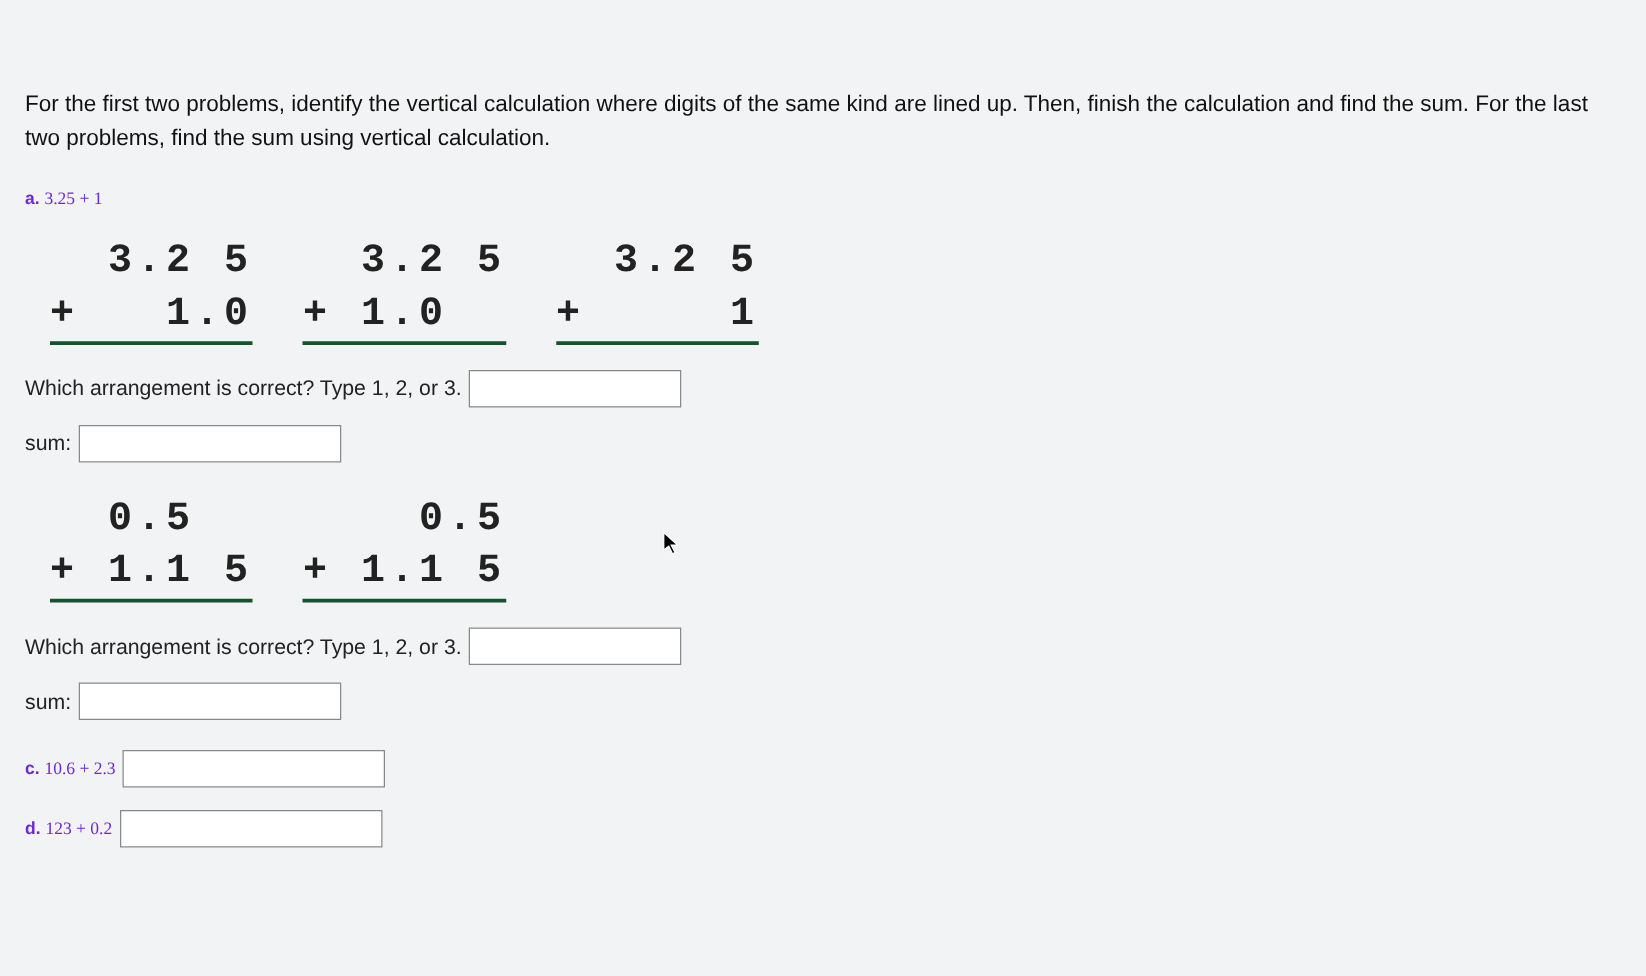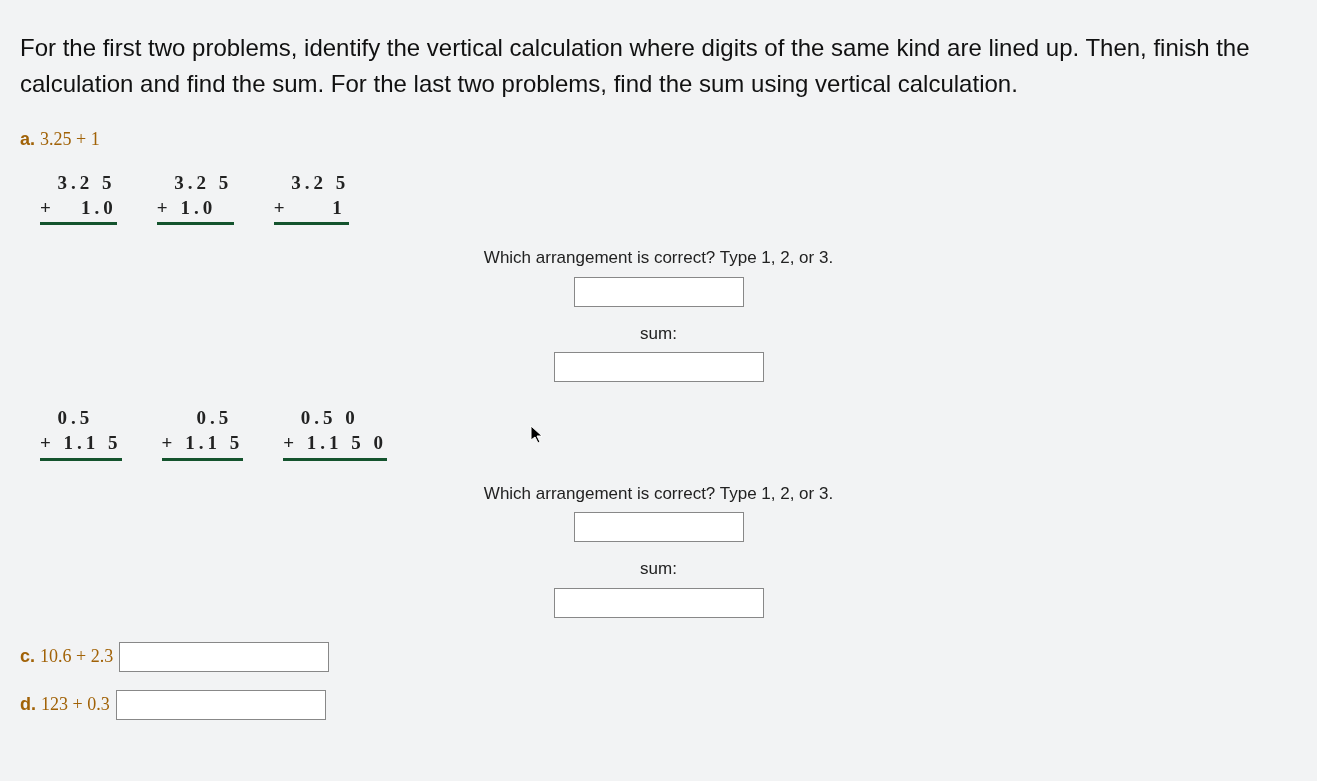--- a/index.html
+++ b/index.html
@@ -9,55 +9,55 @@
     color: #222;
     padding: 30px 20px 20px 20px;
     width: 1317px;
     height: 781px;
     overflow: hidden;
     font-size: 18px;
     line-height: 1.5;
   }
   .instructions {
     margin-bottom: 24px;
-    font-size: 24px;
+    font-size: 18px;
     color: #111;
+    margin-top: 40px;
   }
   .item { margin-bottom: 24px; }
   .item-label {
-    font-size: 18px;
-    color: #a16207;
+    font-size: 14px;
+    color: #6d28d9;
     margin-bottom: 18px;
   }
   .item-label .letter { font-weight: bold; }
   .item-label .expr { font-family: "Times New Roman", serif; }
   .calc-row {
     display: flex;
     gap: 40px;
     margin-bottom: 20px;
     padding-left: 20px;
   }
   .calc {
-    font-family: Liberation Serif, serif;
+    font-family: Liberation Mono, monospace;
     font-weight: bold;
-    font-size: 19px;
+    font-size: 32px;
     letter-spacing: 4px;
     line-height: 1.3;
     white-space: pre;
   }
   .calc .top, .calc .bottom { display: block; }
   .calc .bottom { border-bottom: 3px solid #14532d; padding-bottom: 2px; }
   .prompt-line {
     font-size: 17px;
     color: #222;
     margin-bottom: 14px;
     display: flex;
     align-items: center;
     gap: 6px;
-    flex-direction: column;
   }
   input[type="text"] {
     height: 30px;
     border: 1px solid #888;
     background: #fff;
     font-size: 16px;
     padding: 2px 6px;
     vertical-align: middle;
   }
   .input-wide { width: 170px; }
@@ -99,21 +99,20 @@
   <div class="prompt-line">
     <span>sum:</span>
     <input type="text" class="input-med" style="">
   </div>
 </div>
 
 <div class="item">
   <div class="calc-row">
     <div class="calc"><span class="top">  0.5  </span><span class="bottom">+ 1.1 5</span></div>
     <div class="calc"><span class="top">    0.5</span><span class="bottom">+ 1.1 5</span></div>
-    <div class="calc"><span class="top">  0.5 0</span><span class="bottom">+ 1.1 5 0</span></div>
   </div>
   <div class="prompt-line">
     <span>Which arrangement is correct? Type 1, 2, or 3.</span>
     <input type="text" class="input-wide" style="">
   </div>
   <div class="prompt-line">
     <span>sum:</span>
     <input type="text" class="input-med" style="">
   </div>
 </div>
@@ -122,21 +121,21 @@
   <div class="item-label">
     <span class="letter">c.</span>
     <span class="expr">10.6 + 2.3</span>
   </div>
   <input type="text" class="input-med" style="">
 </div>
 
 <div class="inline-item">
   <div class="item-label">
     <span class="letter">d.</span>
-    <span class="expr">123 + 0.3</span>
+    <span class="expr">123 + 0.2</span>
   </div>
   <input type="text" class="input-med" style="">
 </div>
 
 <div class="cursor">
   <svg width="16" height="20" viewBox="0 0 16 20">
       <path d="M1 1 L1 15 L5 12 L8 18 L10 17 L7 11 L12 11 Z" fill="#000" stroke="#fff" stroke-width="1"></path>
     </svg>
 </div>
 

